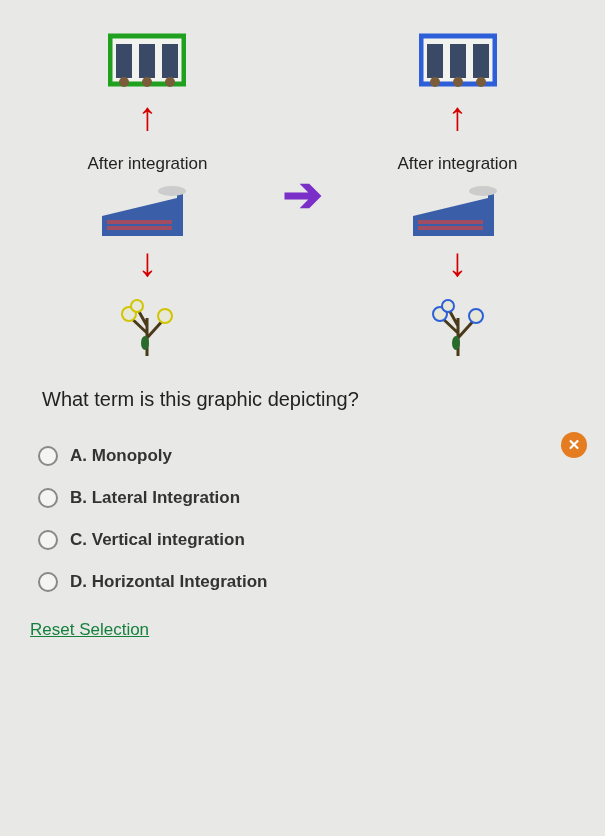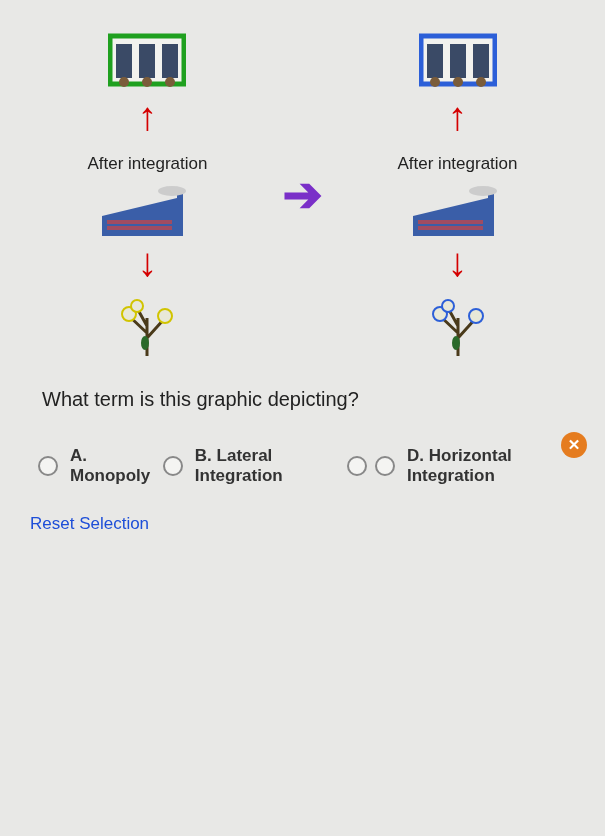--- a/index.html
+++ b/index.html
@@ -53,21 +53,22 @@
     width: 60px;
     height: 70px;
   }
   .question {
     font-size: 20px;
     color: #222;
     margin: 25px 0 35px 12px;
   }
   .options {
     display: flex;
-    gap: 8px;
+    flex-direction: column;
+    gap: 22px;
     margin-left: 8px;
   }
   .option {
     display: flex;
     align-items: center;
     gap: 12px;
     cursor: pointer;
     font-size: 17px;
     font-weight: bold;
     color: #333;
@@ -75,22 +76,23 @@
   .radio {
     width: 20px;
     height: 20px;
     border: 2px solid #888;
     border-radius: 50%;
     background: #f4f4f2;
     flex-shrink: 0;
   }
   .reset {
     margin-top: 28px;
-    color: #1d4ed8;
+    color: #15803d;
     font-size: 17px;
+    text-decoration: underline;
     cursor: pointer;
     display: inline-block;
   }
   .close-badge {
     position: absolute;
     right: 18px;
     top: 432px;
     width: 26px;
     height: 26px;
     background: #e57c1f;
@@ -181,20 +183,21 @@
   <label class="option">
     <span class="radio"></span>
     <span><span>A.</span> <span>Monopoly</span></span>
   </label>
   <label class="option">
     <span class="radio"></span>
     <span><span>B.</span> <span>Lateral Integration</span></span>
   </label>
   <label class="option">
     <span class="radio"></span>
+    <span><span>C.</span> <span>Vertical integration</span></span>
   </label>
   <label class="option">
     <span class="radio"></span>
     <span><span>D.</span> <span>Horizontal Integration</span></span>
   </label>
 </div>
 
 <a class="reset">Reset Selection</a>
 
 

